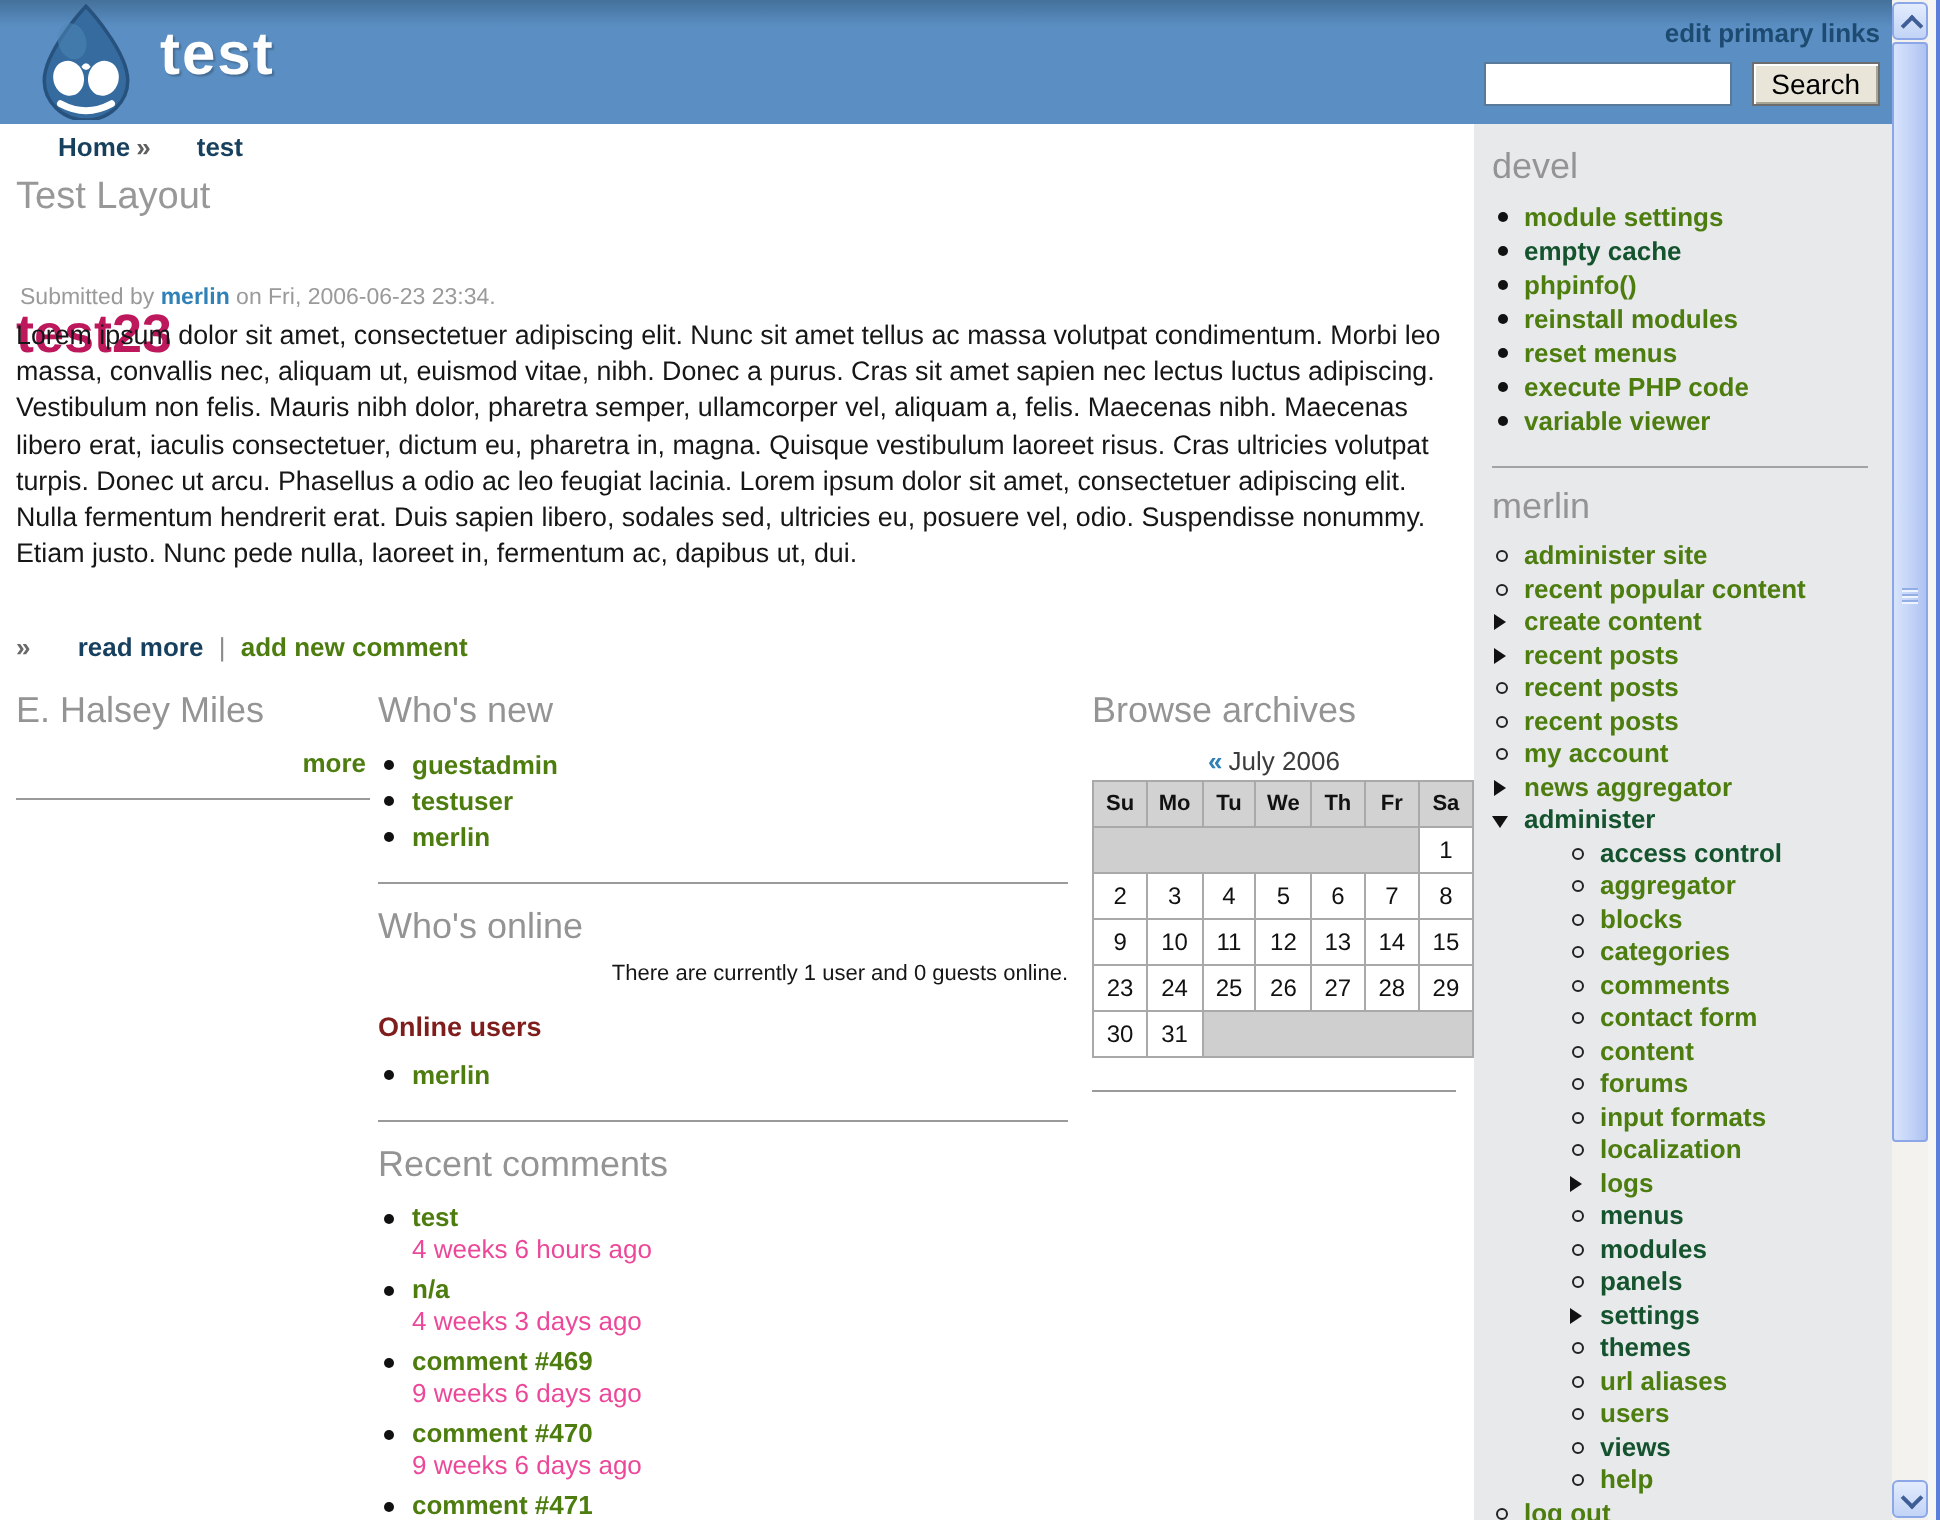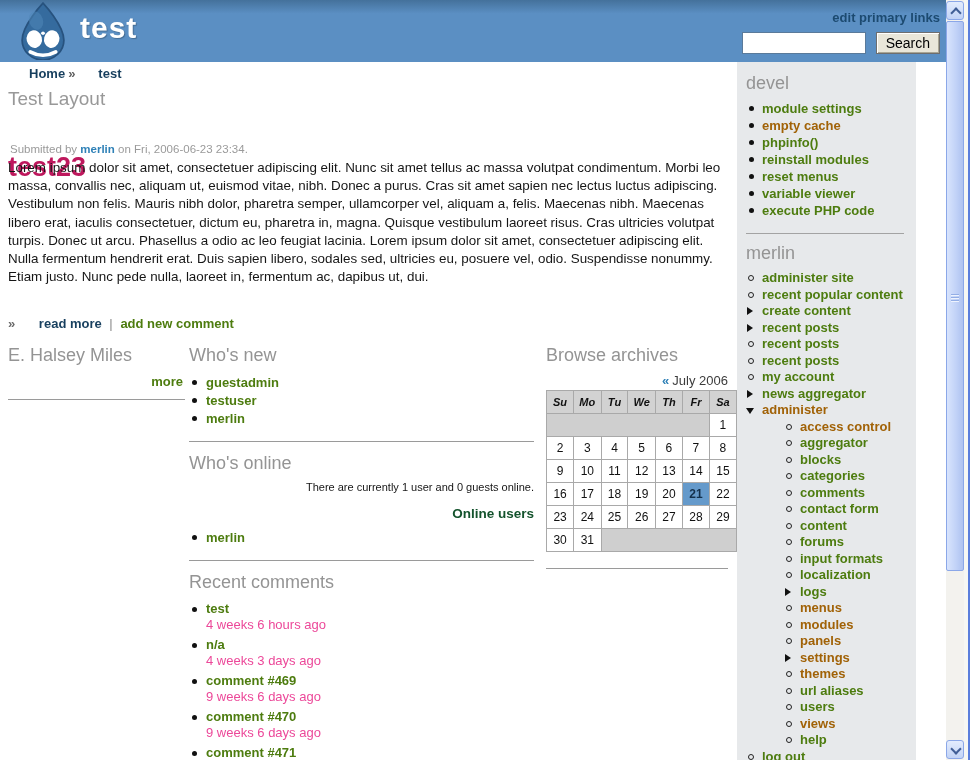--- a/index.html
+++ b/index.html
@@ -27,51 +27,51 @@
   .sep{color:#5f5f5f;font-weight:bold;padding:0 3px;}
   #section-title{position:absolute;left:8px;top:88px;font-size:19px;color:#989898;}
   #node-title{position:absolute;left:8px;top:128px;font-size:27px;font-weight:bold;color:#be185d;margin-top:24px;}
   #submitted{position:absolute;left:10px;top:143px;font-size:11.5px;color:#9a9a9a;}
   #submitted a{color:#2f81b7;font-weight:bold;text-decoration:none;}
   #node-body{position:absolute;left:8px;top:159px;width:727px;font-size:13.4px;line-height:18.2px;color:#161616;}
   #node-links{position:absolute;left:8px;top:316px;font-size:13px;font-weight:bold;}
   #node-links .marker{color:#6a6a6a;}
   #node-links .divider{color:#8a8a8a;font-weight:normal;padding:0 4px;}
   a.blink{color:#4d7c0f;font-weight:bold;text-decoration:none;}
-  a.blink.visited{color:#a16207;text-align:center;}
+  a.blink.visited{color:#14532d;text-align:center;}
   
   #columns{position:absolute;left:0;top:336px;width:737px;display:flex;align-items:flex-start;}
   .col-left{width:185px;box-sizing:border-box;padding:9px 0 0 8px;}
   .col-mid{width:357px;box-sizing:border-box;padding:9px 8px 0 4px;}
   .col-right{width:195px;box-sizing:border-box;padding:9px 0 0 4px;}
   .blk-title{font-size:18px;color:#949494;font-weight:normal;margin:0;}
   .more-line{text-align:right;margin-top:8px;padding-right:2px;font-size:13px;}
   .hr{border:0;border-top:1px solid #9a9a9a;height:0;margin:10px 0 0 0;}
   .hr-mid{border:0;border-top:1px solid #9a9a9a;height:0;margin:13px 0 11px 0;}
   ul.plain{list-style:none;margin:8px 0 0 0;padding:0;}
   ul.plain li{position:relative;padding-left:17px;line-height:18px;font-size:13px;}
   .disc{position:absolute;left:3px;top:6px;width:5px;height:5px;border-radius:50%;background:#111;}
   .status-text{font-size:11px;color:#161616;margin-top:7px;text-align:right;}
-  .sub-head{font-size:13.5px;font-weight:bold;color:#14532d;margin-top:13px;text-align:right;}
+  .sub-head{font-size:13.5px;font-weight:bold;color:#7f1d1d;margin-top:13px;}
   ul.comments{list-style:none;margin:8px 0 0 0;padding:0;}
   ul.comments li{position:relative;padding-left:17px;margin-bottom:5px;font-size:13px;line-height:15.5px;}
   .ctime{color:#ec4899;}
   
-  .cal-caption{width:182px;text-align:right;font-size:13px;color:#3c3c3c;margin:7px 0 2px 0;}
+  .cal-caption{width:182px;text-align:center;font-size:13px;color:#3c3c3c;margin:7px 0 2px 0;}
   .cal-caption a{color:#2f81b7;font-weight:bold;text-decoration:none;padding-right:3px;}
   table.cal{border-collapse:collapse;margin-left:0;}
   table.cal th{width:26px;height:20px;background:#d2d2d2;border:1px solid #a9a9a9;
-    font-size:11px;color:#111;text-align:center;font-weight:bold;font-style:italic;}
+    font-size:11px;color:#111;text-align:center;font-weight:bold;}
   table.cal td{width:26px;height:20px;border:1px solid #a9a9a9;background:#fff;
     font-size:12px;color:#111;text-align:center;}
   table.cal td.cal-blank{background:#cfcfcf;}
   table.cal td.cal-selected{background:#659acb;color:#13304c;font-weight:bold;}
   .hr-cal{border:0;border-top:1px solid #9a9a9a;height:0;width:182px;margin:16px 0 0 0;}
   
-  #sidebar{position:absolute;left:737px;top:62px;width:179px;height:698px;
+  #sidebar{position:absolute;left:737px;top:62px;width:209px;height:698px;
     background:#e7e9eb;box-sizing:border-box;padding:2px 0 0 9px;overflow:hidden;}
   #sidebar .blk-title{margin-top:9px;}
   ul.side{list-style:none;margin:6px 0 0 0;padding:0;}
   ul.side li{position:relative;padding-left:16px;font-size:13px;}
   ul.side.devel li{line-height:17px;}
   ul.side.account li{line-height:16.5px;}
   .b-disc{position:absolute;left:3px;top:6px;width:5px;height:5px;border-radius:50%;background:#111;}
   .b-circle{position:absolute;left:2px;top:5px;width:4px;height:4px;border:1px solid #222;border-radius:50%;background:transparent;}
   .b-tri-r{position:absolute;left:1px;top:4px;width:0;height:0;
     border-left:6px solid #111;border-top:4px solid transparent;border-bottom:4px solid transparent;}
@@ -204,29 +204,20 @@
           <tr>
             <td class="cal-day">9</td>
             <td class="cal-day">10</td>
             <td class="cal-day">11</td>
             <td class="cal-day">12</td>
             <td class="cal-day">13</td>
             <td class="cal-day">14</td>
             <td class="cal-day">15</td>
           </tr>
           <tr>
-            <td class="cal-day">16</td>
-            <td class="cal-day">17</td>
-            <td class="cal-day">18</td>
-            <td class="cal-day">19</td>
-            <td class="cal-day">20</td>
-            <td class="cal-day cal-selected">21</td>
-            <td class="cal-day">22</td>
-          </tr>
-          <tr>
             <td class="cal-day">23</td>
             <td class="cal-day">24</td>
             <td class="cal-day">25</td>
             <td class="cal-day">26</td>
             <td class="cal-day">27</td>
             <td class="cal-day">28</td>
             <td class="cal-day">29</td>
           </tr>
           <tr>
             <td class="cal-day">30</td>
@@ -241,22 +232,22 @@
 </div>
 
 <div id="sidebar">
   <h2 class="blk-title">devel</h2>
   <ul class="side devel" id="devel-list">
       <li><span class="b-disc"></span><a class="blink" href="#">module settings</a></li>
       <li><span class="b-disc"></span><a class="blink visited" href="#">empty cache</a></li>
       <li><span class="b-disc"></span><a class="blink" href="#">phpinfo()</a></li>
       <li><span class="b-disc"></span><a class="blink" href="#">reinstall modules</a></li>
       <li><span class="b-disc"></span><a class="blink" href="#">reset menus</a></li>
+      <li><span class="b-disc"></span><a class="blink" href="#">execute PHP code</a></li>
       <li><span class="b-disc"></span><a class="blink" href="#">variable viewer</a></li>
-      <li><span class="b-disc"></span><a class="blink" href="#">execute PHP code</a></li>
     </ul>
   <hr class="hr-side">
   <h2 class="blk-title">merlin</h2>
   <ul class="side account" id="account-list">
       <li><span class="b-circle"></span><a class="blink" href="#">administer site</a></li>
       <li><span class="b-circle"></span><a class="blink" href="#">recent popular content</a></li>
       <li><span class="b-tri-r"></span><a class="blink" href="#">create content</a></li>
       <li><span class="b-tri-r"></span><a class="blink" href="#">recent posts</a></li>
       <li><span class="b-circle"></span><a class="blink" href="#">recent posts</a></li>
       <li><span class="b-circle"></span><a class="blink" href="#">recent posts</a></li>

